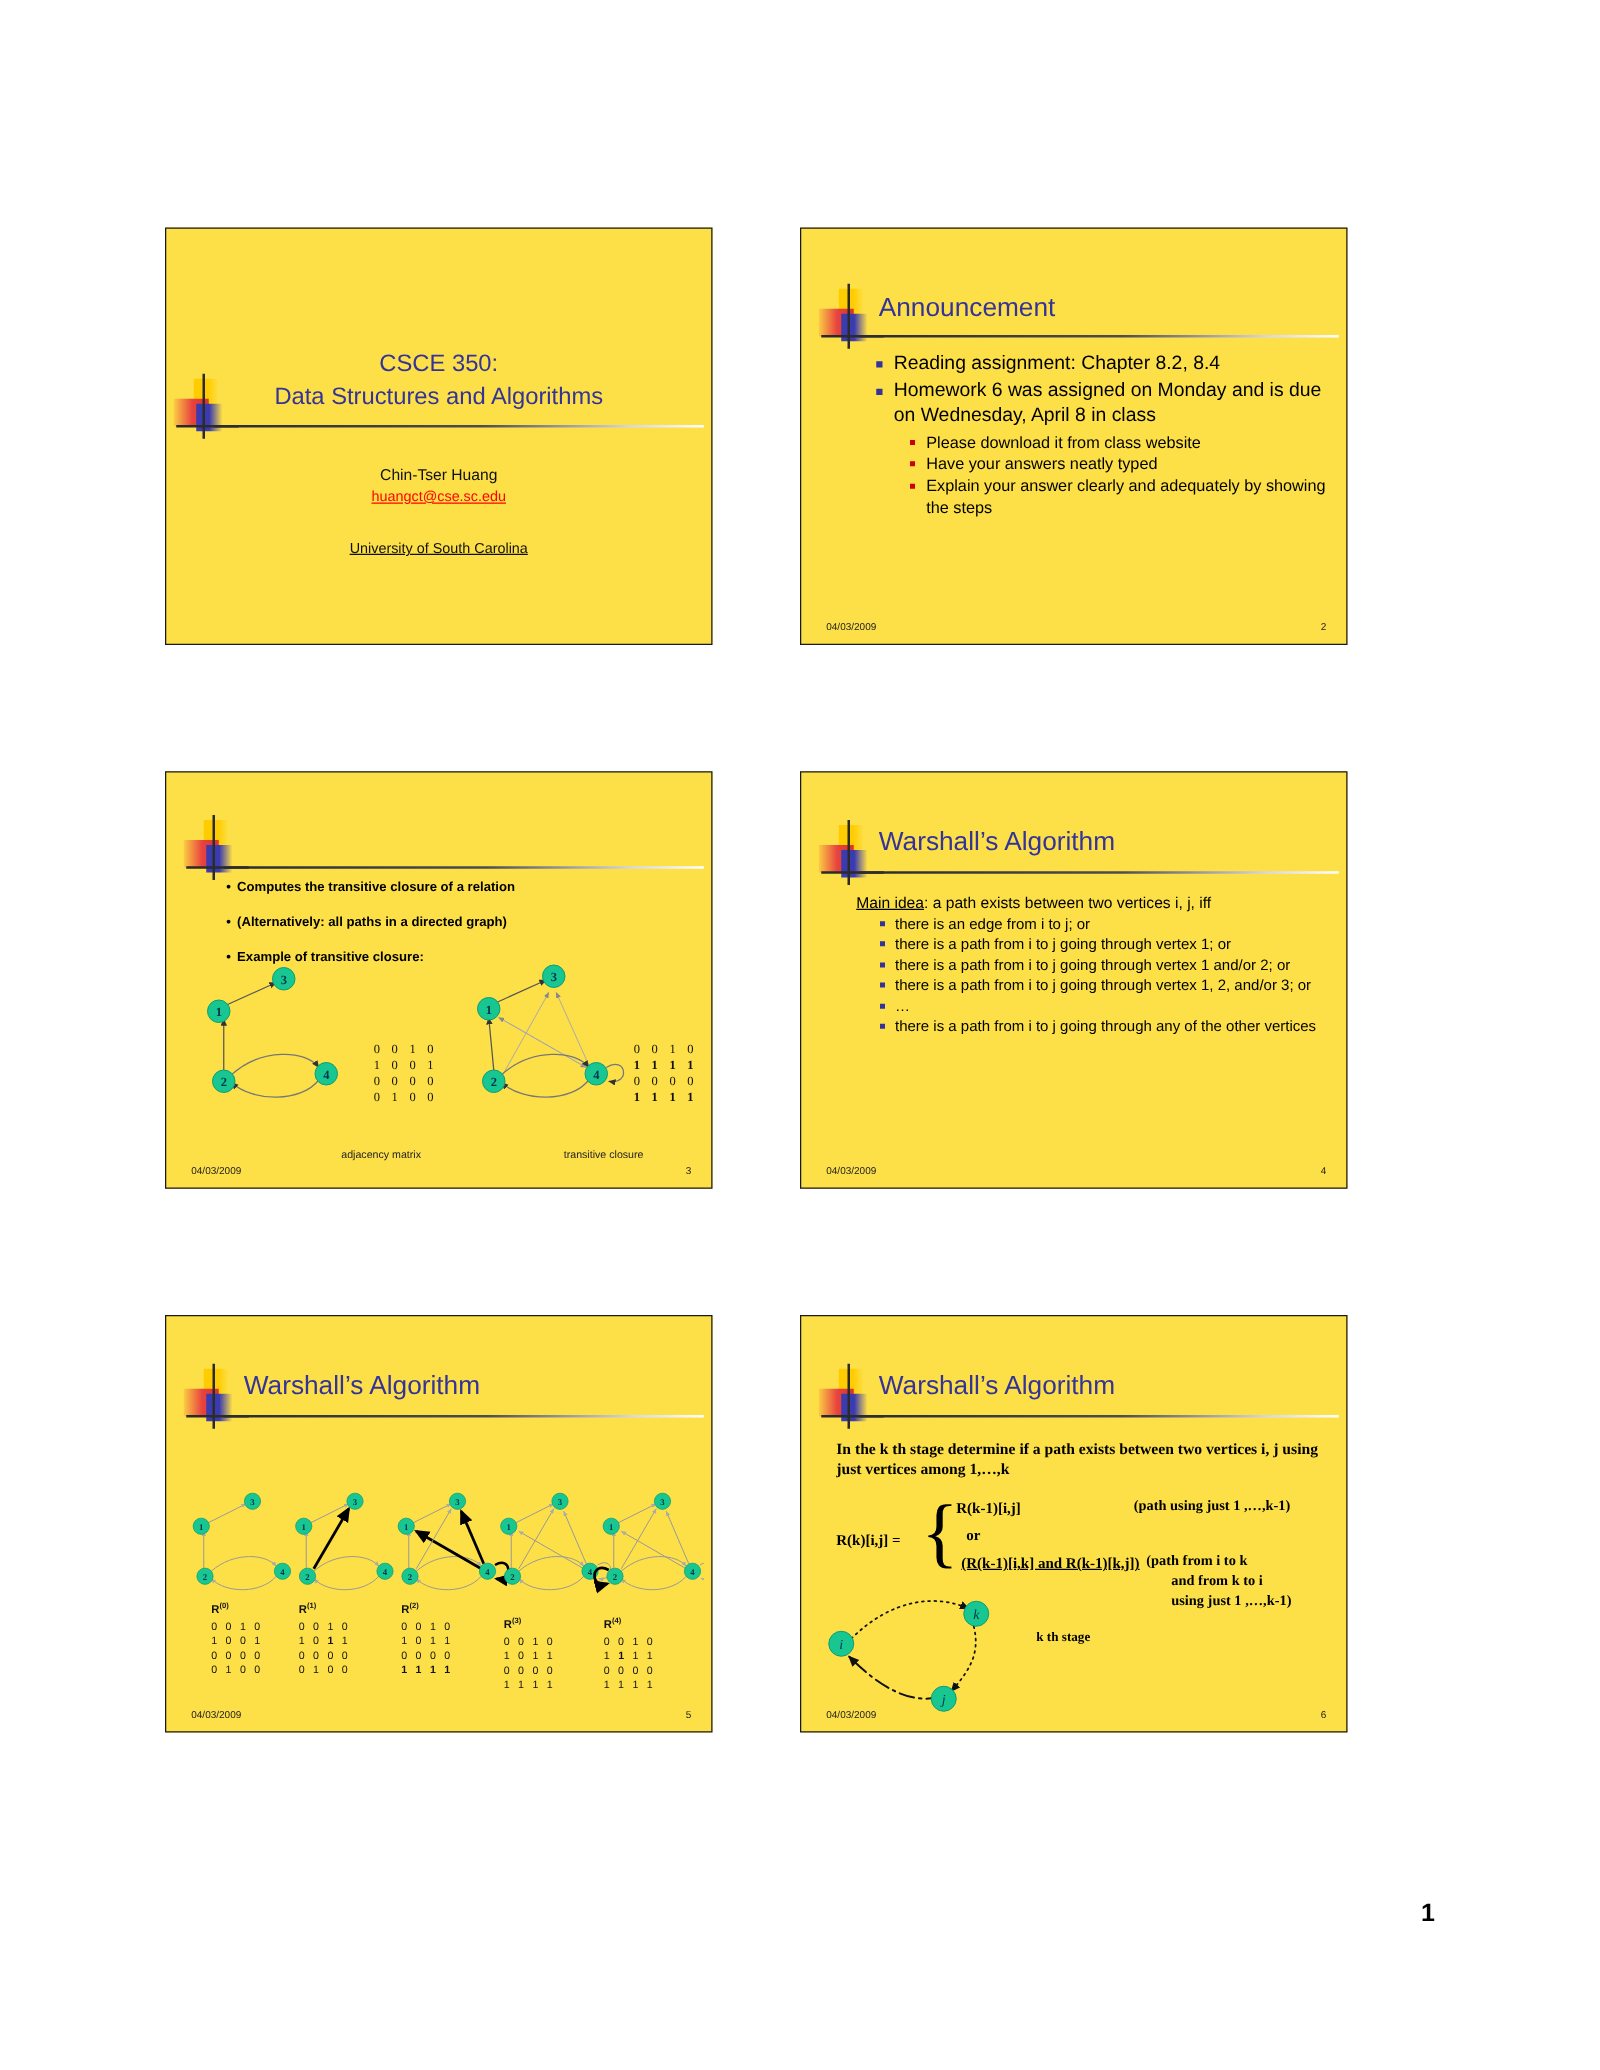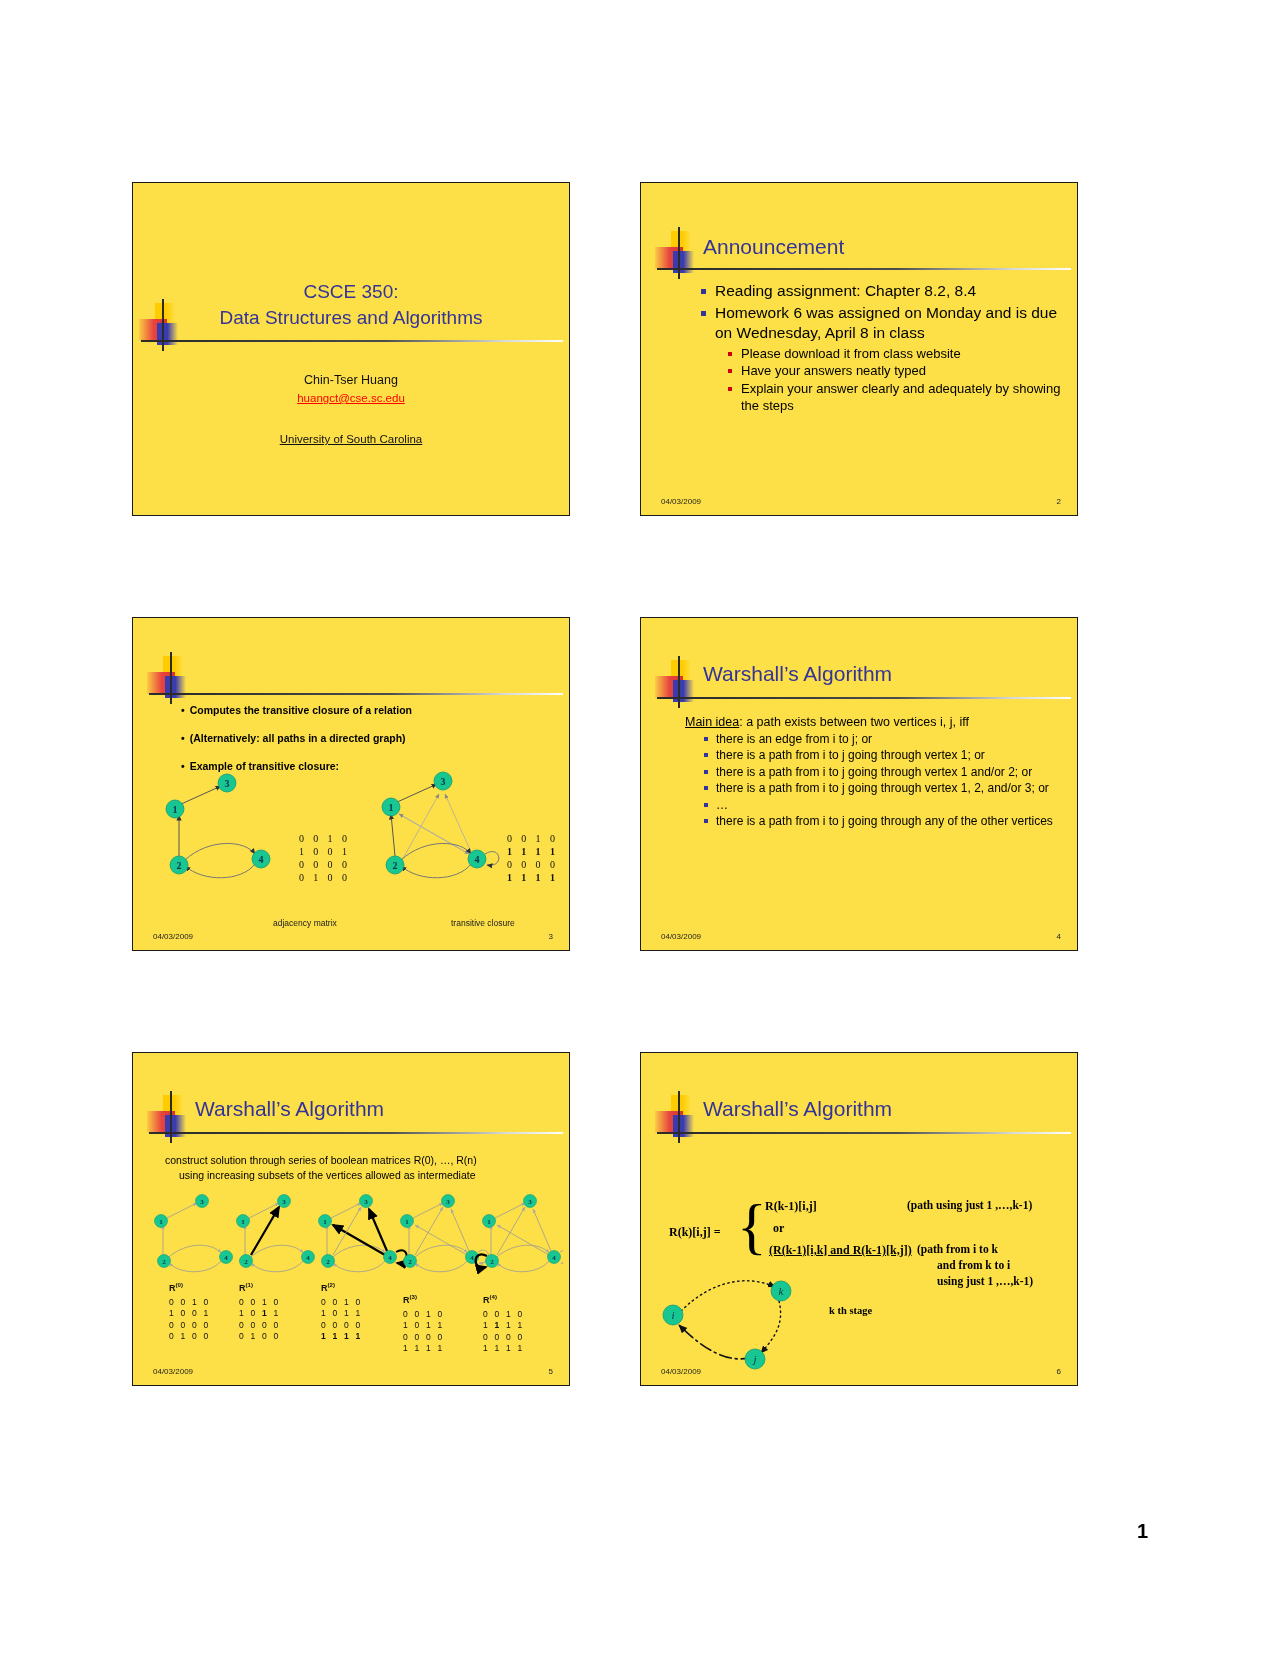--- a/index.html
+++ b/index.html
@@ -445,24 +445,20 @@
     <div class="logo">
       <div class="sq yellow"></div>
       <div class="sq red"></div>
       <div class="sq blue"></div>
       <div class="sq vbar"></div>
       <div class="sq hbar-stub"></div>
     </div>
     <div class="title-rule"></div>
     <div class="slide-title">Warshall’s Algorithm</div>
 
-    <div class="lead">
-      <span>construct solution through series of boolean matrices  R(0), …,  R(n)</span>
-      <span class="ind">using increasing subsets of the vertices allowed as intermediate</span>
-    </div>
 
     <div class="fig5">
       <svg width="420" height="92" viewBox="0 0 420 92">
         <defs>
           <marker id="a2" markerWidth="6" markerHeight="6" refX="4.8" refY="2.2" orient="auto">
             <path d="M0,0 L5,2.2 L0,4.4 z" fill="#555"></path>
           </marker>
           <marker id="a2l" markerWidth="6" markerHeight="6" refX="4.8" refY="2.2" orient="auto">
             <path d="M0,0 L5,2.2 L0,4.4 z" fill="#aaa"></path>
           </marker>
@@ -574,20 +570,21 @@
     <div class="logo">
       <div class="sq yellow"></div>
       <div class="sq red"></div>
       <div class="sq blue"></div>
       <div class="sq vbar"></div>
       <div class="sq hbar-stub"></div>
     </div>
     <div class="title-rule"></div>
     <div class="slide-title">Warshall’s Algorithm</div>
 
+    <div class="lead">In the k th stage  determine if a path exists between two vertices i, j using just vertices among 1,…,k</div>
 
     <div class="eq">
       <div class="lhs">R(k)[i,j] =</div>
       <div class="brace">{</div>
       <div class="c1">R(k-1)[i,j]</div>
       <div class="c2">or</div>
       <div class="c3">(R(k-1)[i,k]   and R(k-1)[k,j])</div>
       <div class="r1">(path using just 1 ,…,k-1)</div>
       <div class="r2">(path from i to k</div>
       <div class="r3">and from k to i</div>

